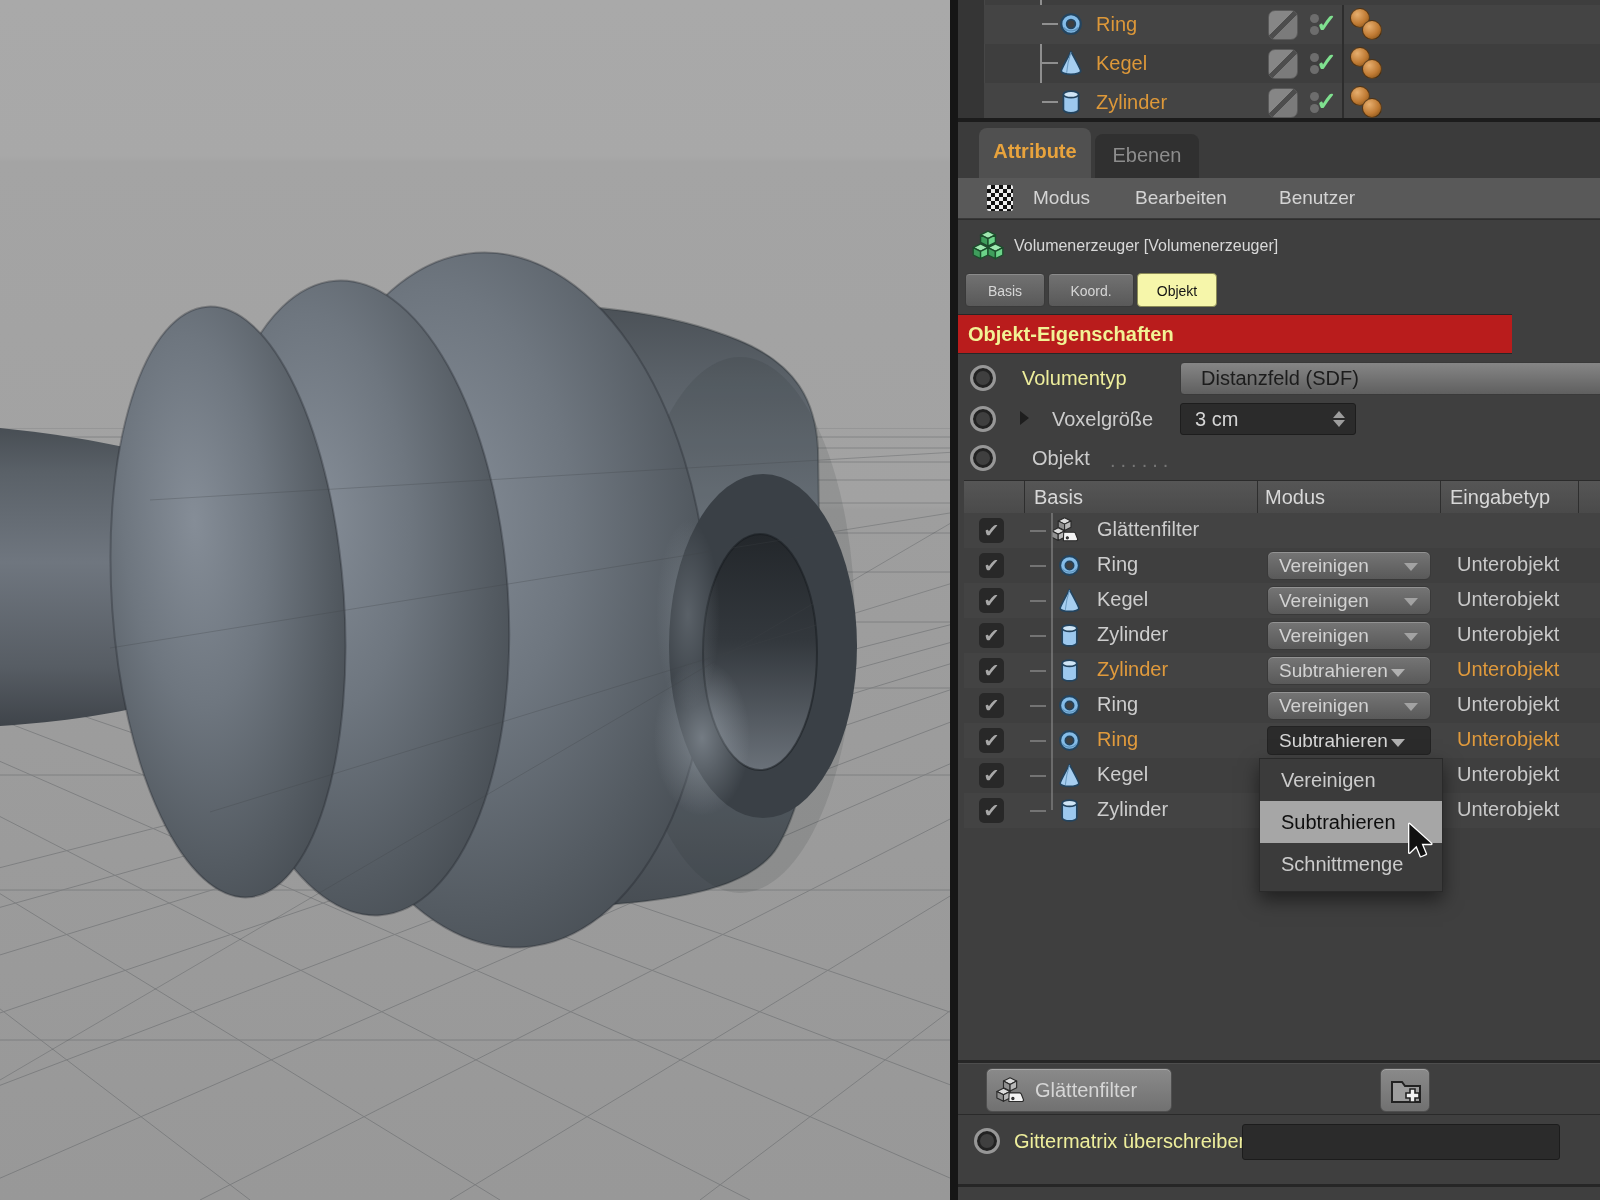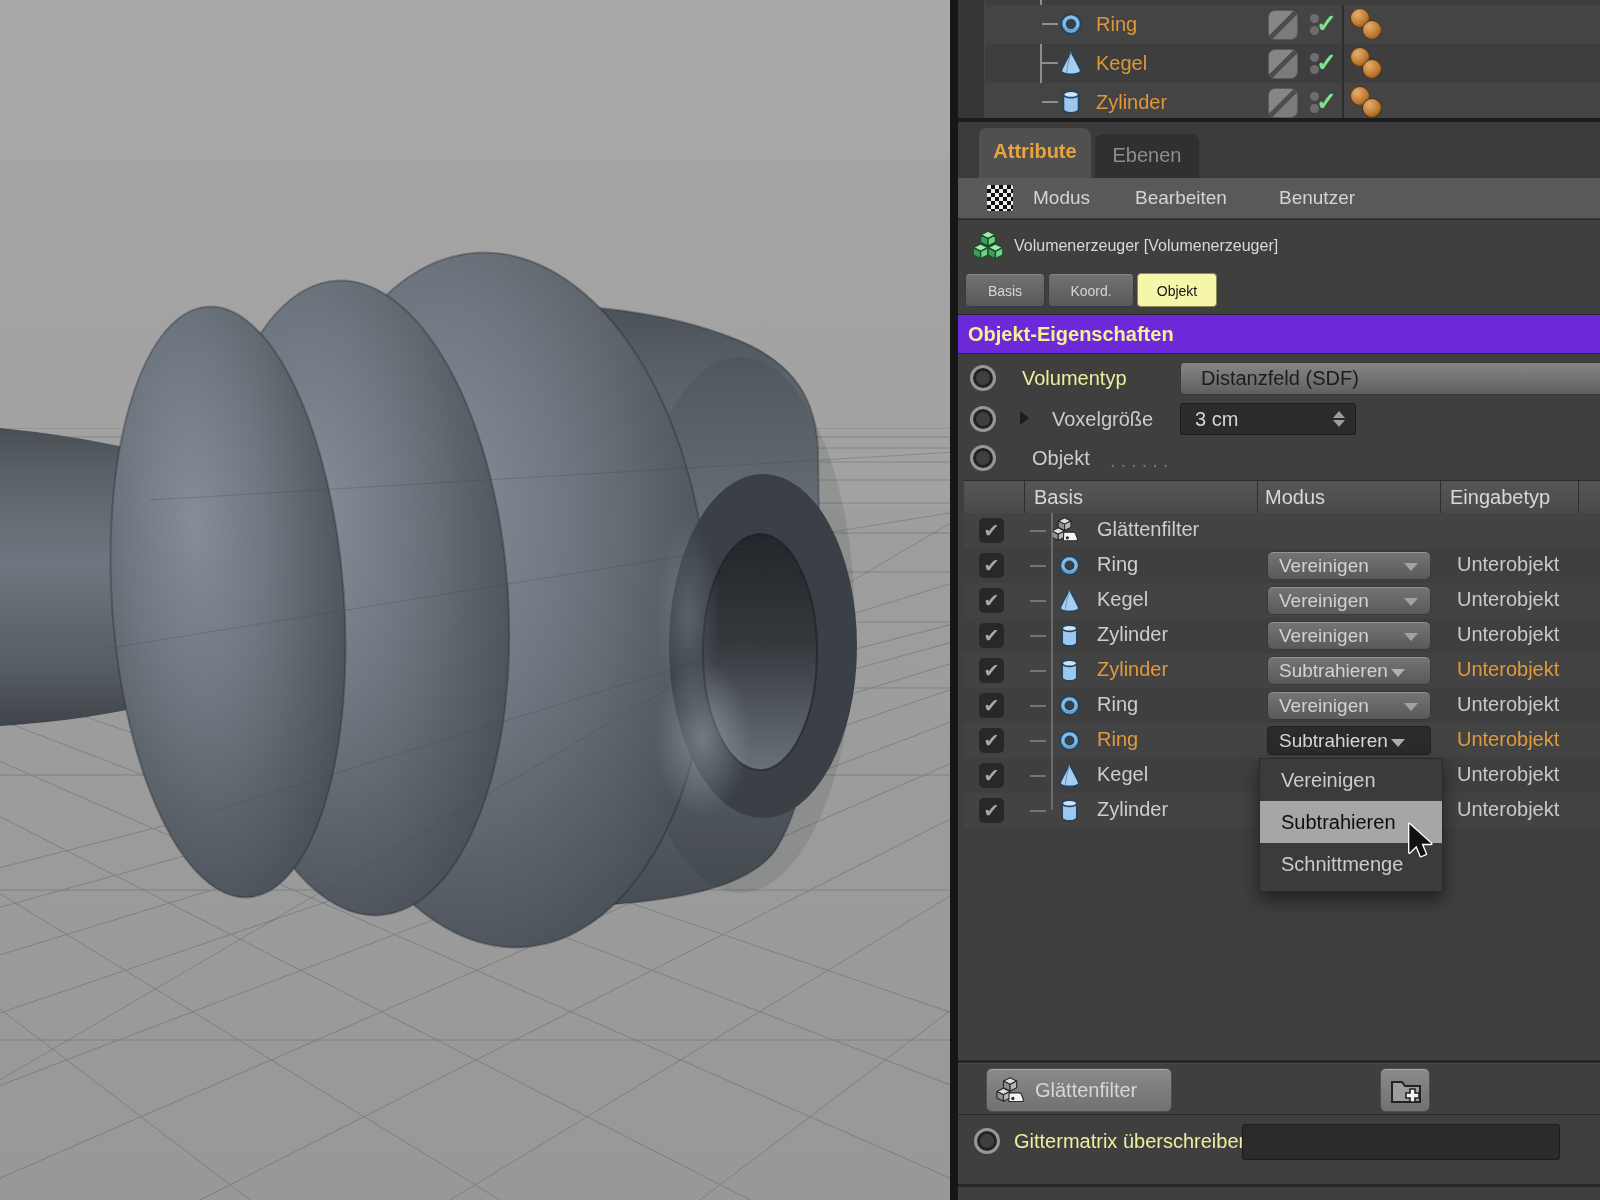--- a/index.html
+++ b/index.html
@@ -52,21 +52,21 @@
   #objheader{left:0;top:219px;width:642px;height:52px;background:#3f3f3f;border-top:1px solid #2d2d2d;}
   #objheader .title{position:absolute;left:56px;top:0;height:52px;line-height:52px;font-size:16px;color:#d8d8d8;}
 
   
   .mode-btn{position:absolute;top:273px;height:34px;line-height:34px;text-align:center;font-size:14px;
      color:#d6d6d6;background:linear-gradient(#727272,#595959);border:1px solid #3a3a3a;border-radius:4px;
      box-shadow:inset 0 1px 0 rgba(255,255,255,.18);box-sizing:border-box;}
   .mode-btn.active{background:#f6f6aa;color:#141414;box-shadow:none;border-color:#8a8a55;}
 
   
-  #sectionbar{left:0;top:314px;width:642px;height:38px;background:#6d28d9;border-top:1px solid #272727;border-bottom:1px solid #272727;}
+  #sectionbar{left:0;top:314px;width:554px;height:38px;background:#b91c1c;border-top:1px solid #272727;border-bottom:1px solid #272727;}
   #sectionbar span{position:absolute;left:10px;top:0;height:38px;line-height:38px;font-size:20px;font-weight:700;color:#f2f295;}
 
   
   .circle-ic{position:absolute;width:20px;height:20px;border-radius:50%;border:3px solid #979797;
      box-shadow:inset 0 0 0 3px #222222;background:#3f3f3f;}
   .prop-label{position:absolute;font-size:20px;color:#cccccc;}
   .prop-label.yellow{color:#eeee9c;}
   #voltyp-dd{position:absolute;left:222px;top:362px;width:470px;height:33px;
      background:linear-gradient(#868686,#5f5f5f);border:1px solid #3a3a3a;border-radius:4px;box-sizing:border-box;
      font-size:20px;color:#1c1c1c;line-height:31px;padding-left:20px;}

